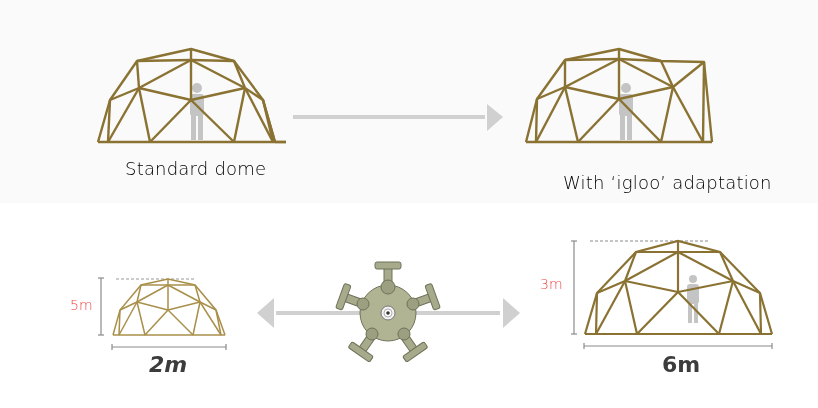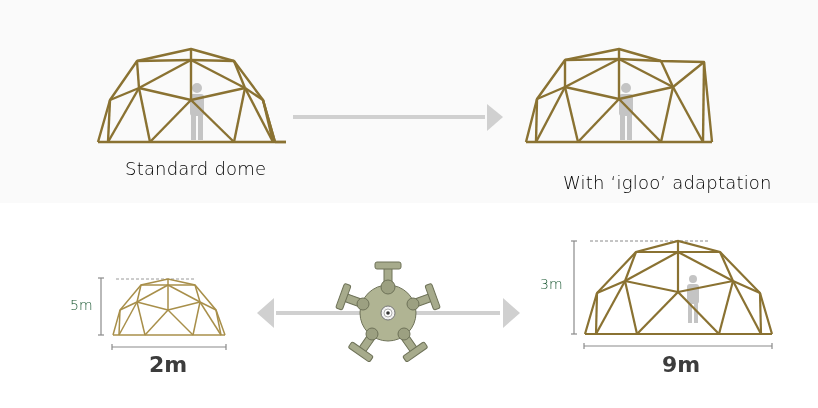--- a/index.html
+++ b/index.html
@@ -2,21 +2,21 @@
 <html><head>
 <meta charset="utf-8">
 <style>
   html,body{margin:0;padding:0;background:#ffffff;}
   body{width:818px;height:408px;position:relative;overflow:hidden;font-family:"Liberation Sans",sans-serif;}
   .top-panel{position:absolute;left:0;top:0;width:818px;height:203px;background:#fafafa;}
   svg.full{position:absolute;left:0;top:0;}
   .label{position:absolute;color:#555;font-weight:300;font-family:"DejaVu Sans",sans-serif;white-space:nowrap;}
   .cap{font-size:18px;letter-spacing:0.2px;color:#000000;}
   .dim-big{font-size:22px;font-weight:bold;color:#3c3c3c;}
-  .dim-small{font-size:14px;color:#14532d;}
+  .dim-small{font-size:14px;color:#ef4444;}
 </style>
 </head>
 <body>
 
 <div class="top-panel"></div>
 
 <svg class="full" width="818" height="408" viewBox="0 0 818 408">
 
   <g stroke="#8a7232" stroke-width="2.4" fill="none" stroke-linejoin="round">
 
@@ -196,16 +196,16 @@
     <line x1="584" y1="346" x2="772" y2="346"></line>
     <line x1="584" y1="343" x2="584" y2="349"></line>
     <line x1="772" y1="343" x2="772" y2="349"></line>
   </g>
 </svg>
 
 <div class="label cap" style="left:125px;top:158px;">Standard dome</div>
 <div class="label cap" style="left:527px;top:172px;margin-left:36px;">With ‘igloo’ adaptation</div>
 
 <div class="label dim-small" style="left:70px;top:297px;">5m</div>
-<div class="label dim-big" style="left:149px;top:352px;">2m</div>
+<div class="label dim-big" style="left:149px;top:352px;font-style:italic;">2m</div>
 
 <div class="label dim-small" style="left:540px;top:276px;">3m</div>
-<div class="label dim-big" style="left:662px;top:352px;">9m</div>
+<div class="label dim-big" style="left:662px;top:352px;">6m</div>
 
 </body></html>

